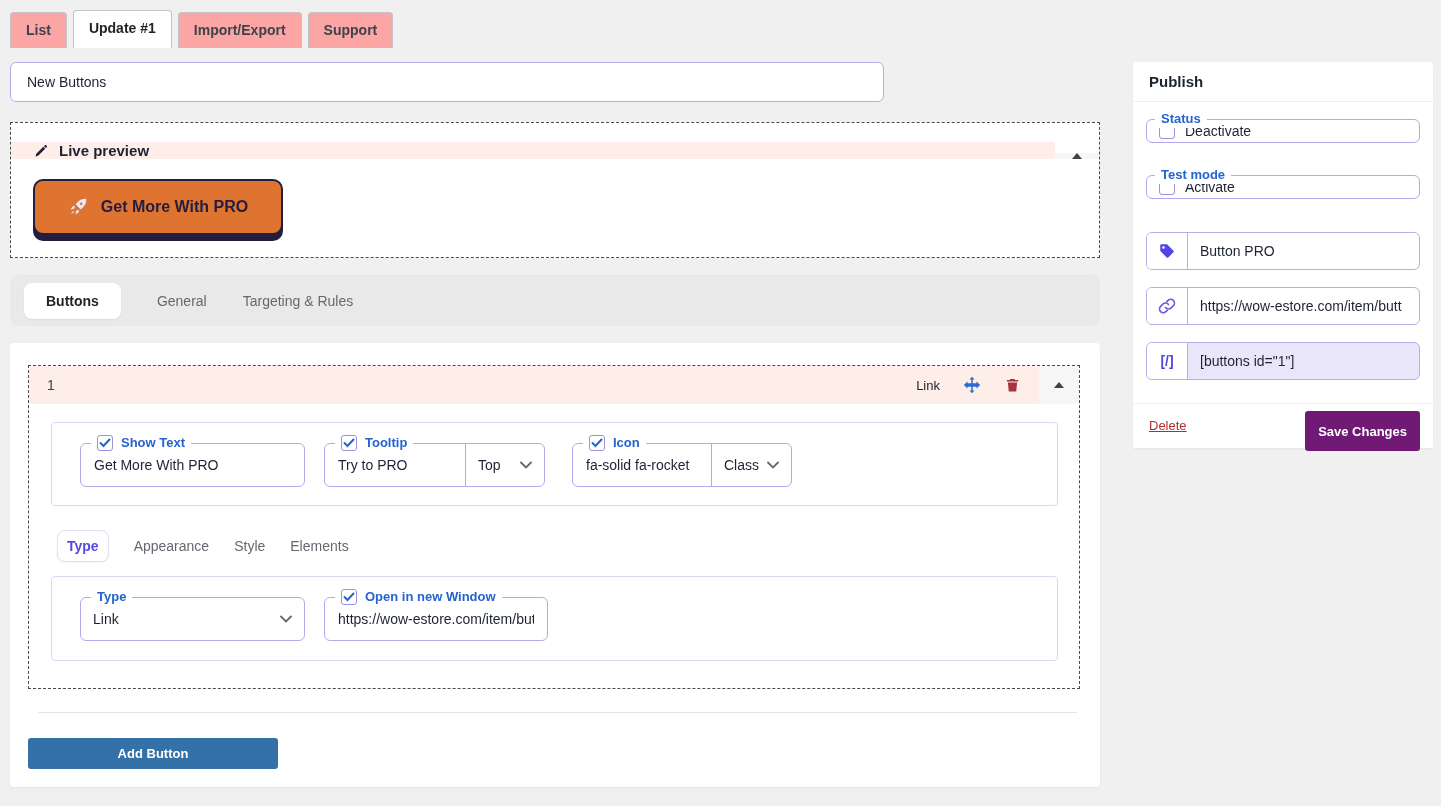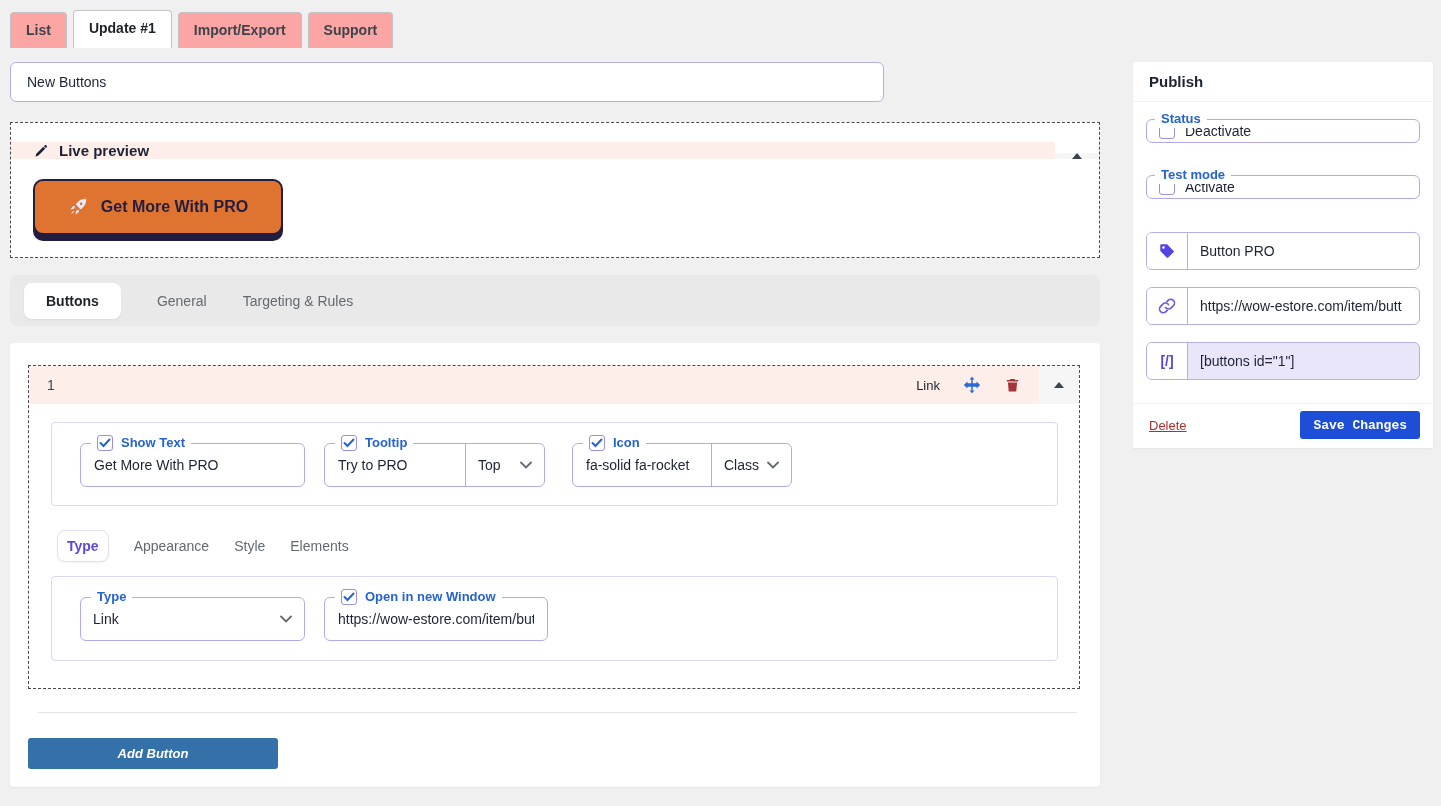--- a/index.html
+++ b/index.html
@@ -54,35 +54,35 @@
   .legend { position:absolute; top:-10px; left:10px; background:#fff; padding:0 6px; font-size:13px; font-weight:600; color:#2563d0; display:flex; align-items:center; gap:8px; line-height:18px; }
   .checkbox { width:16px; height:16px; box-sizing:border-box; border:1px solid #9a90e2; border-radius:3px; background:#fff; display:inline-flex; align-items:center; justify-content:center; cursor:pointer; flex:none; }
   .fs-input { border:none; outline:none; background:transparent; font-size:14px; color:#1d2335; font-family:"Liberation Sans",sans-serif; padding:0 13px; width:100%; box-sizing:border-box; }
   .cell { display:flex; align-items:center; }
   .vdiv { border-left:1px solid #b3a9ec; }
   .select { display:flex; align-items:center; justify-content:space-between; padding:0 12px; font-size:14px; color:#1d2335; cursor:pointer; gap:8px; }
   .sub-tabs { position:absolute; left:28px; top:164px; display:flex; align-items:center; gap:25px; }
   .subtab-active { background:#fff; border:1px solid #e2dff0; border-radius:8px; padding:7px 9px; font-size:14px; font-weight:600; color:#5b4ae0; box-shadow:0 1px 2px rgba(0,0,0,.05); cursor:pointer; }
   .subtab { font-size:14px; color:#646970; cursor:pointer; }
   .card-divider { position:absolute; left:28px; top:369px; width:1039px; border-top:1px solid #e4e4e6; }
-  .add-btn { position:absolute; left:18px; top:395px; width:250px; height:31px; background:#3571a9; border:none; border-radius:3px; color:#fff; font-size:13px; font-weight:600; display:flex; align-items:center; justify-content:center; cursor:pointer; font-family:"Liberation Sans",sans-serif;font-style:italic; }
+  .add-btn { position:absolute; left:18px; top:395px; width:250px; height:31px; background:#3571a9; border:none; border-radius:3px; color:#fff; font-size:13px; font-weight:600; display:flex; align-items:center; justify-content:center; cursor:pointer; font-family:"Liberation Sans",sans-serif; }
   
   .sidebar { position:absolute; left:1133px; top:62px; width:300px; height:386px; background:#fff; border-radius:2px; box-shadow:0 1px 2px rgba(0,0,0,.05); }
   .sb-title { padding:11px 16px; font-size:15px; font-weight:700; color:#1d2335; border-bottom:1px solid #f0f0f1; }
   .sb-fieldset { position:absolute; left:13px; width:274px; height:24px; box-sizing:border-box; border:1px solid #b3a9ec; border-radius:6px; background:#fff; display:flex; align-items:center; gap:10px; padding:0 12px; }
   .sb-fieldset .legend { left:8px; }
   .sb-label { font-size:14px; color:#1d2335; }
   .sb-row { position:absolute; left:13px; width:274px; height:38px; box-sizing:border-box; border:1px solid #b7aee8; border-radius:6px; display:flex; align-items:stretch; overflow:hidden; background:#fff; }
   .sb-row-icon { width:40px; flex:none; border-right:1px solid #b7aee8; display:flex; align-items:center; justify-content:center; background:#fff; }
   .sb-row-input { flex:1; border:none; outline:none; font-size:14px; color:#1d2335; padding:0 12px; font-family:"Liberation Sans",sans-serif; background:transparent; min-width:0; }
   .sb-row.shortcode { background:#eae6fa; }
   .shortcode-glyph { font-size:14px; font-weight:700; color:#5346e0; }
   .sb-footer-divider { position:absolute; left:0; top:341px; width:100%; border-top:1px solid #f0f0f1; }
   .sb-delete { position:absolute; left:16px; top:356px; font-size:13px; color:#b32d2e; text-decoration:underline; cursor:pointer; }
-  .sb-save { position:absolute; right:13px; top:349px; height:28px; padding:0 13px; background:#1d4ed8; border:none; border-radius:3px; color:#fff; font-size:13px; font-weight:600; display:flex; align-items:center; cursor:pointer; font-family:Liberation Mono, monospace; }
+  .sb-save { position:absolute; right:13px; top:349px; height:40px; padding:0 13px; background:#701a75; border:none; border-radius:3px; color:#fff; font-size:13px; font-weight:600; display:flex; align-items:center; cursor:pointer; font-family:Liberation Sans, sans-serif; }
   svg { display:block; }
 </style>
 </head>
 <body>
 
 <div class="top-tabs">
   <div class="nav-tab">List</div>
   <div class="nav-tab active">Update #1</div>
   <div class="nav-tab">Import/Export</div>
   <div class="nav-tab">Support</div>

